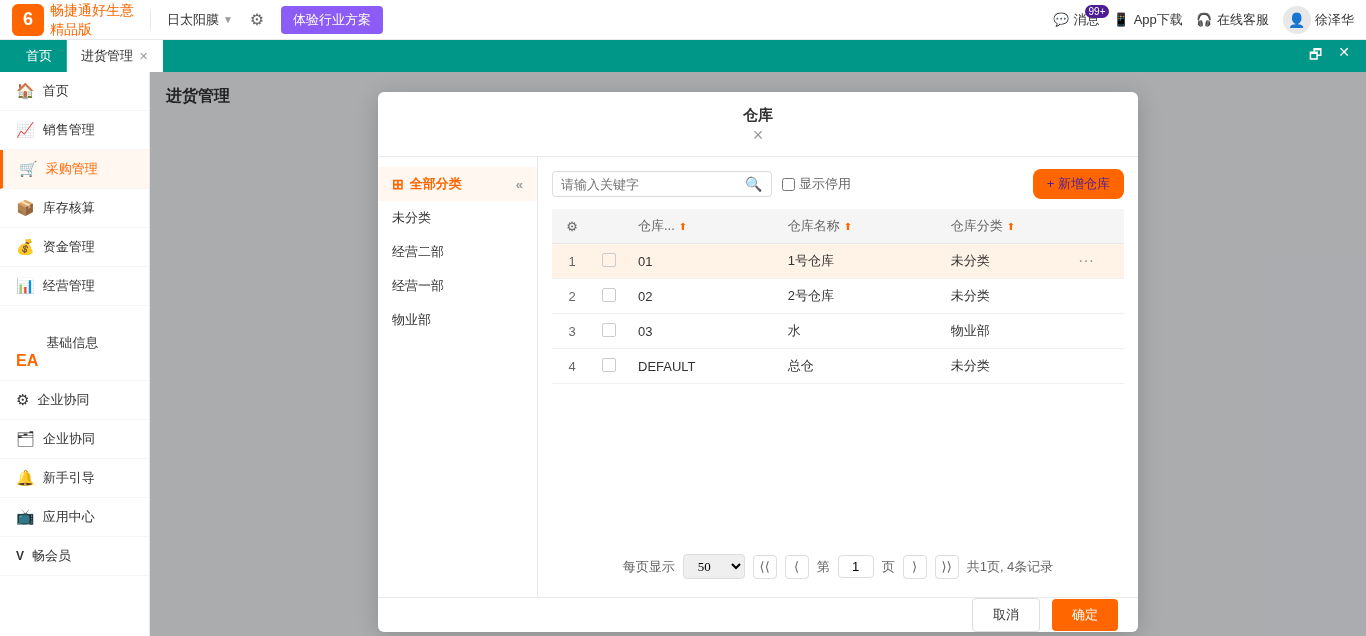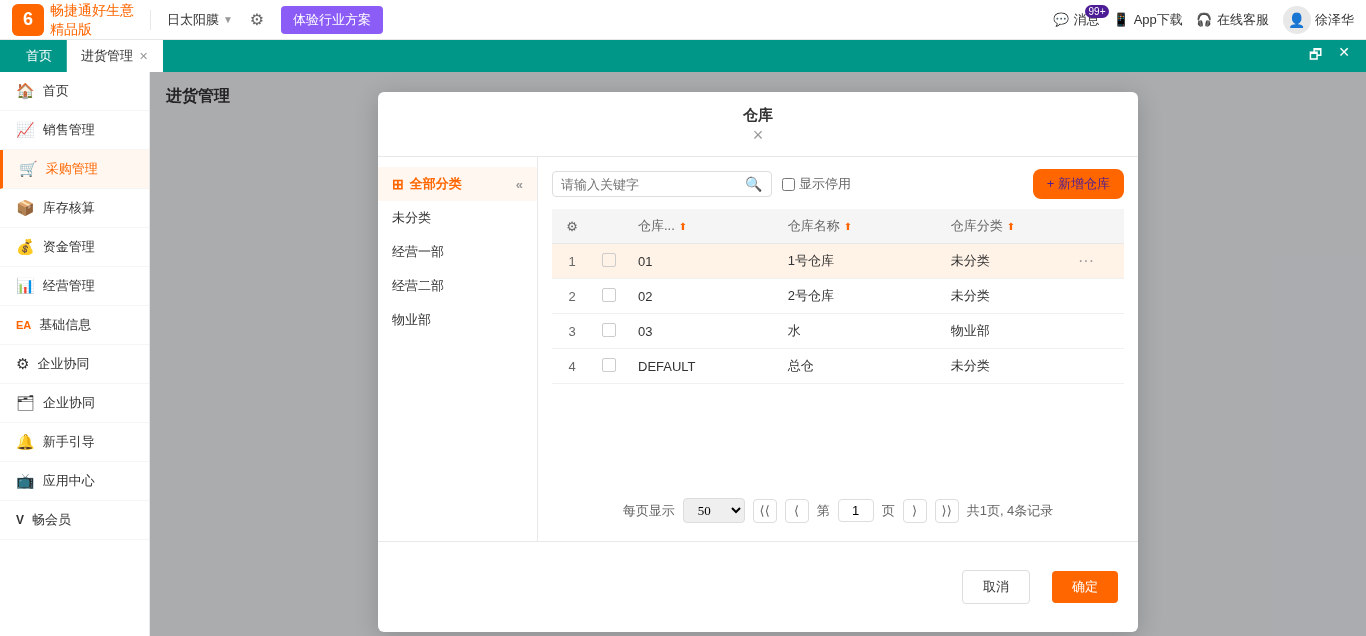--- a/index.html
+++ b/index.html
@@ -81,21 +81,21 @@
 
     
     .pagination { display: flex; align-items: center; justify-content: center; gap: 8px; padding: 12px 0 6px 0; font-size: 13px; color: #333; }
     .page-label { color: #666; }
     .page-select { border: 1px solid #ddd; border-radius: 4px; padding: 3px 10px; font-size: 13px; font-family: Liberation Serif, serif; }
     .page-btn { width: 24px; height: 24px; display: flex; align-items: center; justify-content: center; border: 1px solid #ddd; border-radius: 4px; cursor: pointer; background: #fff; color: #666; font-size: 13px; }
     .page-input { width: 36px; border: 1px solid #ddd; border-radius: 4px; text-align: center; font-size: 13px; padding: 3px 4px; }
     .page-info { color: #666; }
 
     
-    .modal-footer { display: flex; align-items: center; justify-content: flex-end; gap: 22px; padding: 28px 20px; border-top: 1px solid #e8e8e8; }
+    .modal-footer { display: flex; align-items: center; justify-content: flex-end; gap: 12px; padding: 0 20px; border-top: 1px solid #e8e8e8; }
     .btn-cancel { background: #fff; border: 1px solid #ddd; border-radius: 4px; padding: 7px 20px; font-size: 13px; cursor: pointer; color: #333; }
     .btn-confirm { background: #f60; border: none; border-radius: 4px; padding: 7px 20px; font-size: 13px; cursor: pointer; color: #fff; }
 
     
     .page-content { padding: 14px 16px; }
     .page-header { font-size: 16px; font-weight: bold; color: #333; margin-bottom: 10px; }
   </style>
 </head>
 <body>
 
@@ -170,21 +170,21 @@
     </div>
     <div class="sidebar-item">
       <span class="sidebar-item-icon">💰</span>
       <span>资金管理</span>
     </div>
     <div class="sidebar-item">
       <span class="sidebar-item-icon">📊</span>
       <span>经营管理</span>
     </div>
     <div class="sidebar-item">
-      <span class="sidebar-item-icon" style="font-style:normal;font-size:11px;font-weight:bold;color:#f60;">EA</span>
+      <span class="sidebar-item-icon" style="font-style:normal;font-size:16px;font-weight:bold;color:#f60;margin-top:36px;">EA</span>
       <span>基础信息</span>
     </div>
     <div class="sidebar-item">
       <span class="sidebar-item-icon">⚙</span>
       <span>企业协同</span>
     </div>
     <div class="sidebar-item">
       <span class="sidebar-item-icon">🗂</span>
       <span>企业协同</span>
     </div>
@@ -217,22 +217,22 @@
 
         <div class="modal-body">
 
           <div class="cat-panel">
             <div class="cat-panel-header">
               <span style="font-size:14px;">⊞</span>
               <span>全部分类</span>
               <span class="cat-panel-collapse">«</span>
             </div>
             <div class="cat-item">未分类</div>
+            <div class="cat-item">经营二部</div>
             <div class="cat-item">经营一部</div>
-            <div class="cat-item">经营二部</div>
             <div class="cat-item">物业部</div>
           </div>
 
           <div class="table-panel">
 
             <div class="table-toolbar">
               <div class="search-box">
                 <input class="search-input" type="text" placeholder="请输入关键字" style="">
                 <span class="search-icon">🔍</span>
               </div>

